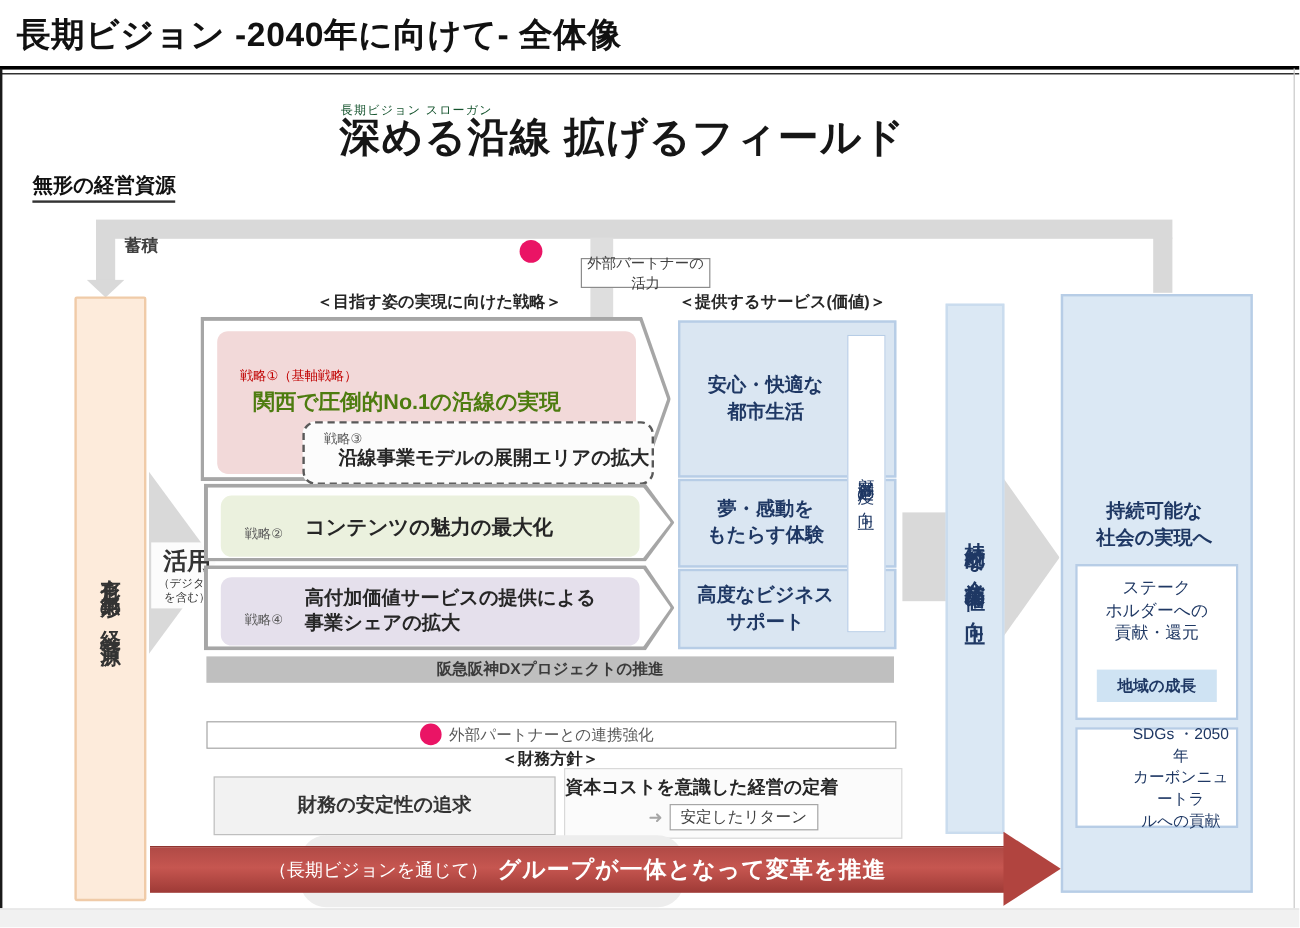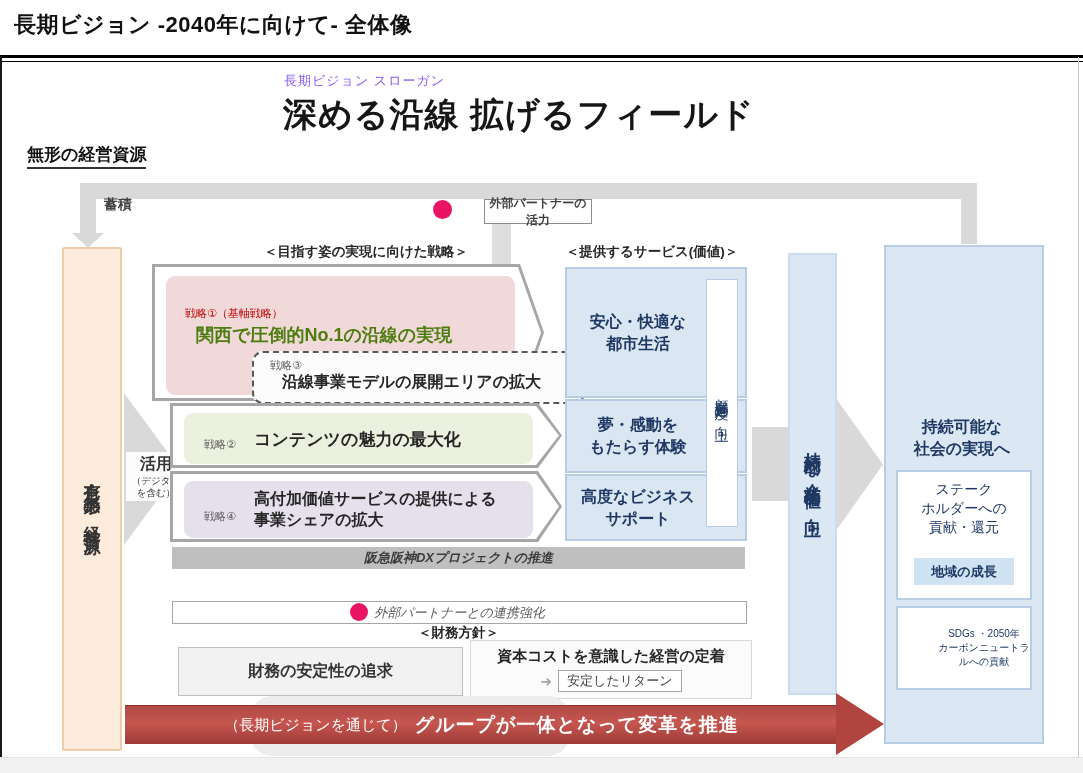--- a/index.html
+++ b/index.html
@@ -3,74 +3,74 @@
 <meta charset="utf-8">
 <style>
   html,body{margin:0;padding:0;background:#fff;}
   .slide{position:relative;width:1083px;height:773px;background:#fff;overflow:hidden;
          font-family:"Liberation Sans","DejaVu Sans",sans-serif;color:#262626;}
   .abs{position:absolute;}
   .pre{white-space:pre-line;}
   .ctr{display:flex;align-items:center;justify-content:center;text-align:center;}
 
   
-  .page-title{left:14px;top:10px;font-size:22px;font-weight:bold;color:#111;letter-spacing:.5px;}
+  .page-title{left:14px;top:10px;font-size:28px;font-weight:bold;color:#111;letter-spacing:.5px;}
   .rule-thick{left:0;top:55px;width:1083px;height:3px;background:#000;}
   .rule-thin{left:0;top:61px;width:1083px;height:1px;background:#000;}
   .edge-left{left:0;top:57px;width:2px;height:700px;background:#1a1a1a;}
   .edge-right{left:1078px;top:57px;width:1px;height:700px;background:#c9c9c9;}
   .bottom-strip{left:0;top:757px;width:1083px;height:16px;background:#f1f1f1;border-top:1px solid #e2e2e2;}
 
-  .slogan-label{left:284px;top:72px;font-size:13px;color:#8b5cf6;letter-spacing:1px;}
+  .slogan-label{left:284px;top:85px;font-size:10px;color:#14532d;letter-spacing:1px;}
   .slogan{left:250px;top:92px;width:600px;text-align:left;font-size:34px;font-weight:bold;color:#161616;letter-spacing:1px;left:283px;}
   .process-title{left:27px;top:143px;font-size:17px;font-weight:bold;color:#111;border-bottom:2px solid #333;padding-bottom:1px;}
 
   
   .flow{background:#d9d9d9;}
   .flow-top{left:80px;top:183px;width:897px;height:16px;}
   .flow-left-drop{left:80px;top:198px;width:16px;height:36px;}
   .flow-left-head{left:72px;top:233px;width:32px;height:15px;background:#d9d9d9;clip-path:polygon(0 0,100% 0,50% 100%);}
   .flow-right-drop{left:961px;top:198px;width:16px;height:46px;}
   .flow-partner-drop{left:492px;top:198px;width:19px;height:68px;background:#dedede;}
   .accumulate{left:104px;top:196px;font-size:14px;font-weight:bold;color:#404040;}
-  .partner-box{left:484px;top:199px;width:106px;height:23px;background:#fff;border:1px solid #8c8c8c;font-size:12px;color:#404040;font-weight:bold;}
+  .partner-box{left:484px;top:215px;width:106px;height:23px;background:#fff;border:1px solid #8c8c8c;font-size:12px;color:#404040;}
   .pink-dot{width:19px;height:19px;border-radius:50%;}
   .dot1{left:433px;top:200px;}
   .dot2{left:350px;top:603px;width:18px;height:18px;}
 
   
   .resource-box{left:62px;top:247px;width:56px;height:500px;background:#fdebdb;border:2px solid #f0cba8;border-radius:2px;}
   .vtext{writing-mode:vertical-rl;text-orientation:upright;}
   .resource-text{font-size:17px;font-weight:600;color:#333;letter-spacing:4px;}
   .katsuyo-tri{left:124px;top:393px;width:56px;height:152px;background:#d9d9d9;clip-path:polygon(0 0,100% 50%,0 100%);}
   .katsuyo-label{left:126px;top:452px;width:60px;background:rgba(255,255,255,.92);text-align:center;padding:2px 0;}
-  .katsuyo-main{font-size:16px;font-weight:bold;color:#333;}
+  .katsuyo-main{font-size:20px;font-weight:bold;color:#333;}
   .katsuyo-note{font-size:9.5px;color:#333;line-height:1.25;width:56px;margin:0 auto;}
 
   
   .col-header{font-size:13.5px;font-weight:bold;color:#262626;text-align:center;}
   .strategy-header{left:170px;top:243px;width:392px;}
   .service-header{left:556px;top:243px;width:192px;}
 
   
   .chev{background:#a6a6a6;clip-path:polygon(0 0,calc(100% - 24px) 0,100% 50%,calc(100% - 24px) 100%,0 100%);}
   .chev-inner{position:absolute;left:3px;top:3px;right:3px;bottom:3px;background:#fff;
               clip-path:polygon(0 0,calc(100% - 23px) 0,100% 50%,calc(100% - 23px) 100%,0 100%);}
-  .row1{left:152px;top:264px;width:392px;height:137px;}
+  .row1{left:167px;top:264px;width:392px;height:137px;}
   .row2{left:170px;top:403px;width:392px;height:65px;}
   .row3{left:170px;top:471px;width:392px;height:71px;}
   .sbox{position:absolute;border-radius:9px;}
   .sbox1{left:11px;top:9px;width:349px;height:119px;background:#f2d9d9;}
   .sbox2{left:11px;top:7px;width:349px;height:51px;background:#ebf1de;}
   .sbox3{left:11px;top:7px;width:349px;height:57px;background:#e5e0ec;}
   .slabel{font-size:11px;color:#595959;}
   .slabel-red{font-size:11px;color:#c00000;}
   .s1-label{position:absolute;left:19px;top:30px;}
   .s1-text{position:absolute;left:30px;top:47px;font-size:18px;font-weight:bold;color:#4d7c0f;}
-  .dashed-box{left:252px;top:351px;width:289px;height:49px;background:#fcfcfc;border:2px dashed #595959;border-radius:11px;padding-left:40px;}
+  .dashed-box{left:252px;top:351px;width:289px;height:49px;background:#fcfcfc;border:2px dashed #595959;border-radius:11px;}
   .s3-label{position:absolute;left:16px;top:5px;}
   .s3-text{position:absolute;left:28px;top:19px;font-size:16px;font-weight:bold;color:#262626;}
   .s2-label{position:absolute;left:20px;top:24px;}
   .s2-text{position:absolute;left:70px;top:15px;font-size:17px;font-weight:bold;color:#262626;}
   .s4-label{position:absolute;left:20px;top:28px;}
   .s4-text{position:absolute;left:70px;top:8px;font-size:16px;font-weight:bold;color:#262626;line-height:1.3;}
 
   
   .svc{background:#dae6f2;border:2px solid #b7cde6;}
   .svc1{left:565px;top:267px;width:178px;height:127px;}
@@ -88,33 +88,33 @@
   .value-bar-text{font-size:17px;font-weight:bold;color:#1f3864;letter-spacing:3px;}
 
   
   .outcome-box{left:884px;top:245px;width:156px;height:495px;background:#dbe8f4;border:2px solid #b7cde6;}
   .outcome-header{left:884px;top:416px;width:156px;text-align:center;font-size:16px;font-weight:bold;color:#1f3864;line-height:1.35;}
   .osub{background:#fff;border:2px solid #b7cde6;}
   .osub1{left:896px;top:470px;width:132px;height:126px;}
   .osub1-text{position:absolute;left:0;top:8px;width:100%;text-align:center;font-size:14px;color:#1f3864;line-height:1.35;}
   .chip{position:absolute;left:16px;top:86px;width:100px;height:27px;background:#cfe3f3;font-size:13px;font-weight:bold;color:#1f3864;}
   .osub2{left:896px;top:606px;width:132px;height:80px;}
-  .osub2-text{font-size:10px;color:#1f3864;line-height:1.4;margin-left:40px;}
-
-  
-  .gbar{left:172px;width:573px;height:22px;background:#bfbfbf;font-size:13px;font-weight:bold;color:#3b3b3b;font-style:italic;}
+  .osub2-text{font-size:13px;color:#1f3864;line-height:1.4;margin-left:40px;}
+
+  
+  .gbar{left:172px;width:573px;height:22px;background:#bfbfbf;font-size:13px;font-weight:bold;color:#3b3b3b;}
   .bar1{top:547px;}
   .bar2{top:574px;}
   .bar3{top:601px;background:#fff;border:1px solid #a6a6a6;color:#595959;font-weight:normal;height:21px;}
 
   
   .finance-header{left:172px;top:624px;width:573px;text-align:center;font-size:13.5px;font-weight:bold;color:#262626;}
   .fin1{left:178px;top:647px;width:283px;height:47px;background:#f2f2f2;border:1.5px solid #bfbfbf;font-size:16px;font-weight:bold;color:#333;}
   .fin2{left:470px;top:640px;width:280px;height:57px;background:#fbfbfb;border:1.5px solid #d9d9d9;}
-  .fin2-text{position:absolute;left:0;top:6px;width:100%;text-align:center;font-size:15px;font-weight:bold;color:#262626;}
+  .fin2-text{position:absolute;left:0;top:6px;width:100%;font-size:15px;font-weight:bold;color:#262626;}
   .fin2-row{position:absolute;left:0;top:29px;width:100%;display:flex;align-items:center;justify-content:center;gap:6px;}
   .fin2-arrow{font-size:14px;color:#a6a6a6;font-weight:bold;}
   .return-box{border:1px solid #a6a6a6;background:#fff;font-size:13px;color:#404040;padding:1px 8px;}
 
   
   .banner-shadow{left:250px;top:696px;width:320px;height:60px;background:#ededed;border-radius:22px;}
   .banner-body{left:125px;top:705px;width:713px;height:38px;
                background:linear-gradient(180deg,#b04a46 0%,#c65650 45%,#9e3a36 100%);border-top:1px solid #8f332f;}
   .banner-head{left:836px;top:693px;width:48px;height:62px;background:#b1443f;clip-path:polygon(0 0,100% 50%,0 100%);}
   .banner-text{position:absolute;left:0;top:0;width:100%;height:100%;display:flex;align-items:center;justify-content:center;gap:8px;color:#fff;}

